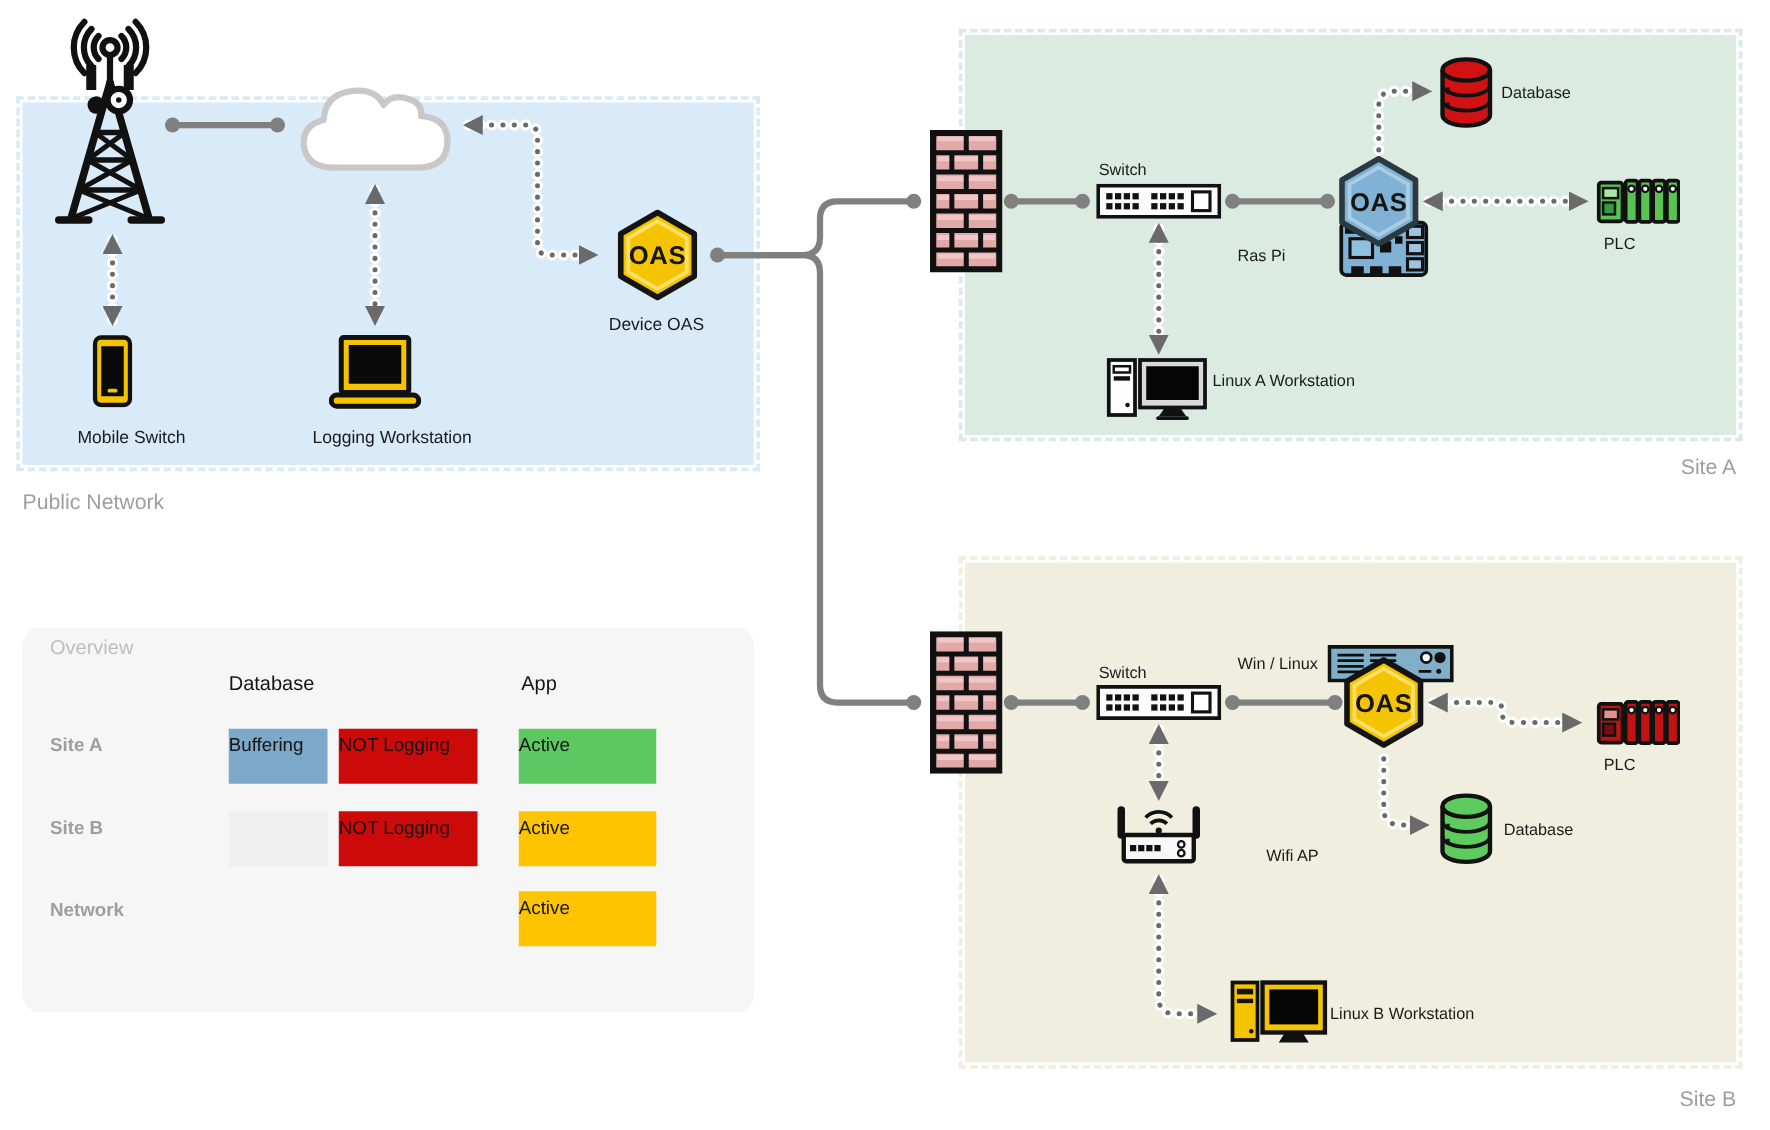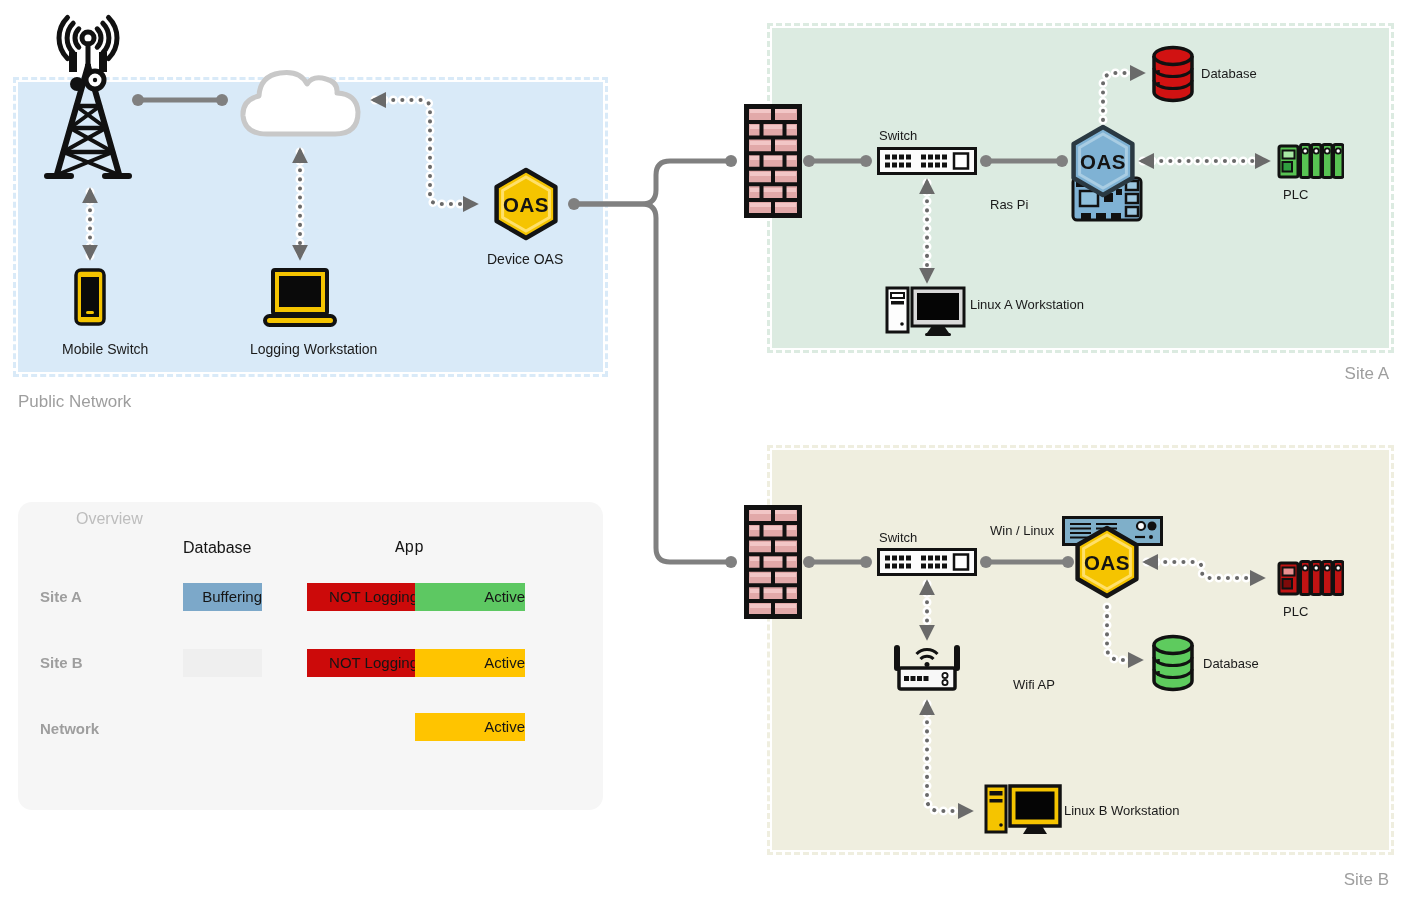--- a/index.html
+++ b/index.html
@@ -15,28 +15,28 @@
   .rl-siteb{left:1299px;top:870px;width:90px;text-align:right;}
   .dev-lbl{position:absolute;font-size:13px;color:#1a1a1a;white-space:nowrap;}
   .connectors{position:absolute;left:0;top:0;pointer-events:none;}
   .icon{position:absolute;}
   .solidln{stroke:#808080;stroke-width:5;fill:none;stroke-linejoin:round;}
   .soliddot{fill:#808080;stroke:none;}
   .dcase{stroke:#ffffff;stroke-width:9;fill:none;stroke-dasharray:0.1 9;stroke-linecap:round;}
   .ddot{stroke:#6A6A6A;stroke-width:4;fill:none;stroke-dasharray:0.1 9;stroke-linecap:round;}
   
   .overview{position:absolute;left:18px;top:502px;width:585px;height:308px;background:#F6F6F6;border-radius:14px;}
-  .ov-title{position:absolute;left:22px;top:8px;font-size:16px;color:#BDBDBD;margin-left:36px;}
+  .ov-title{position:absolute;left:22px;top:8px;font-size:16px;color:#BDBDBD;}
   .col-hd{position:absolute;top:37px;font-size:16px;color:#141414;}
   .hd-db{left:165px;}
-  .hd-app{left:377px;font-family:Liberation Mono, monospace;}
+  .hd-app{left:399px;}
   .row-lbl{position:absolute;left:22px;font-size:15px;font-weight:bold;color:#9E9E9E;}
-  .badge{position:absolute;height:28px;line-height:28px;text-align:right;font-size:15px;color:#151515;}
+  .badge{position:absolute;height:44px;line-height:28px;text-align:left;font-size:15px;color:#151515;}
   .b-buffering{background:#7CA8C9;}
-  .b-notlog{background:#CC0A0A;margin-left:36px;}
+  .b-notlog{background:#CC0A0A;}
   .b-green{background:#5DC862;}
   .b-yellow{background:#FFC400;}
   .b-empty{background:#EFEFEF;}
 </style>
 </head>
 <body>
 
 <div class="canvas">
 
   <div class="region region-public"></div>

